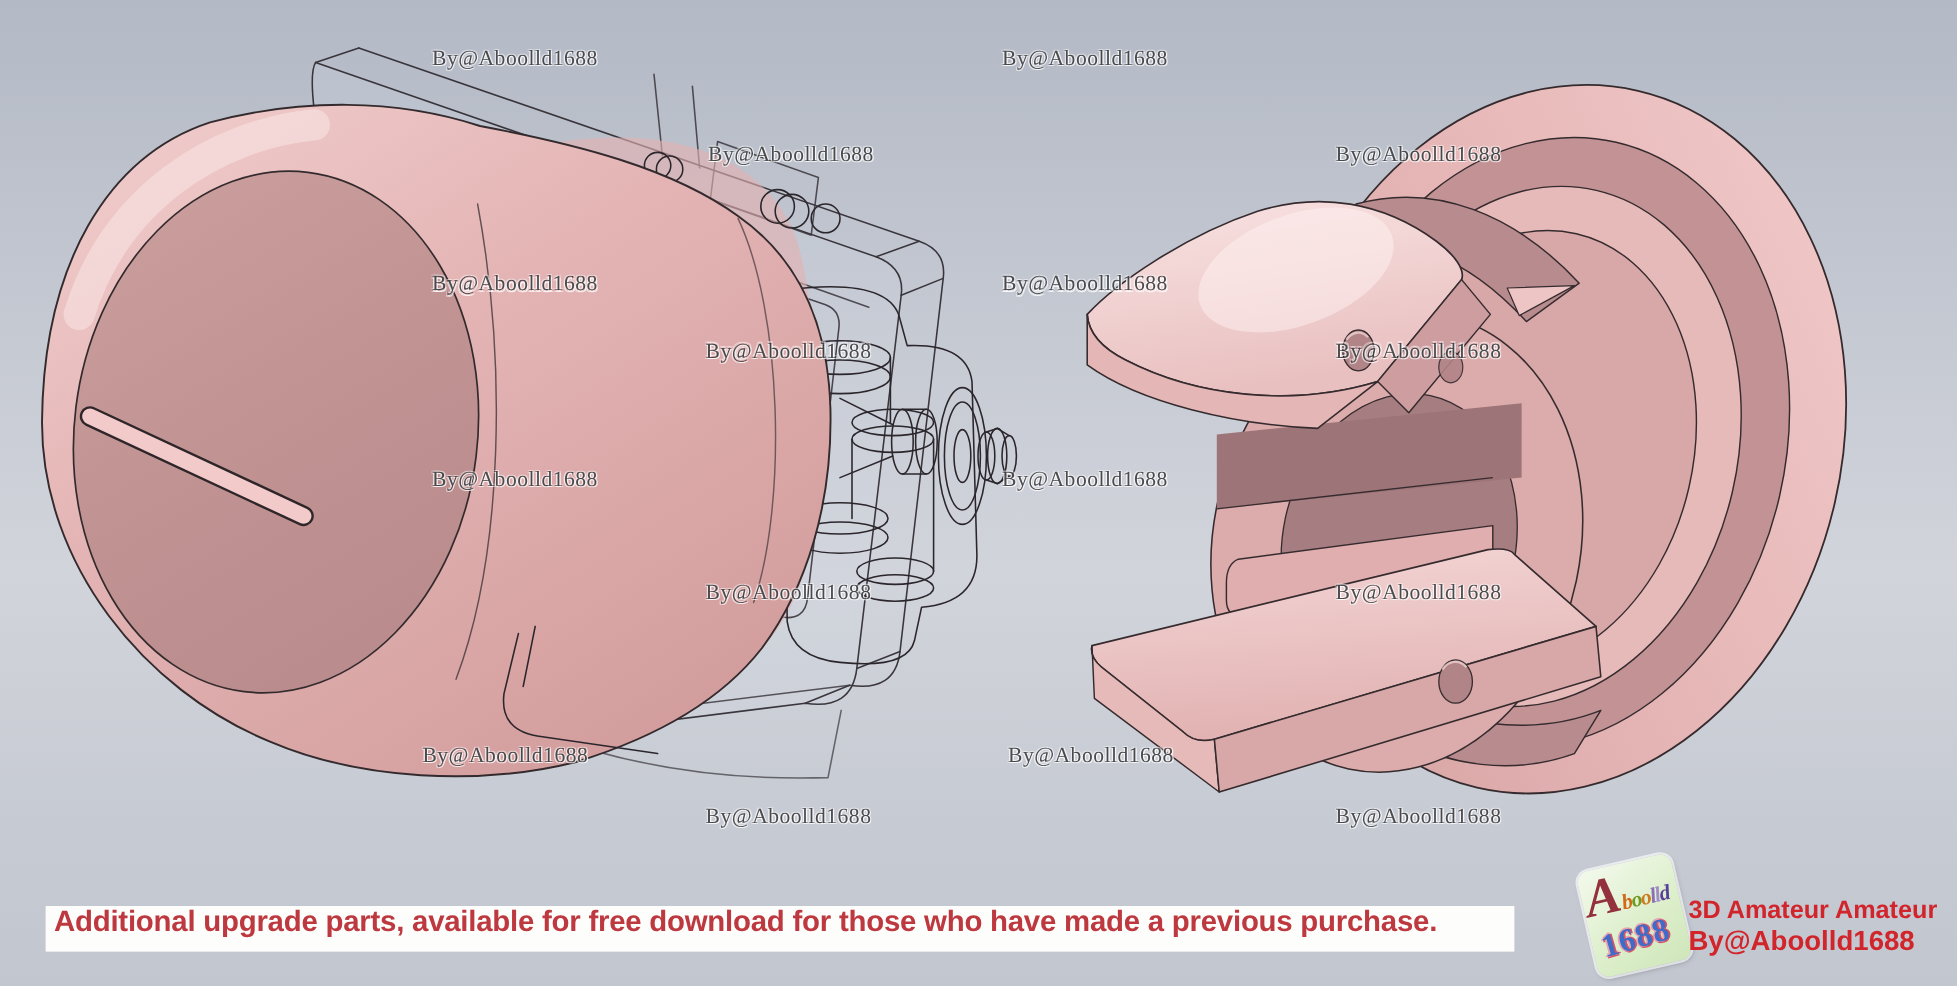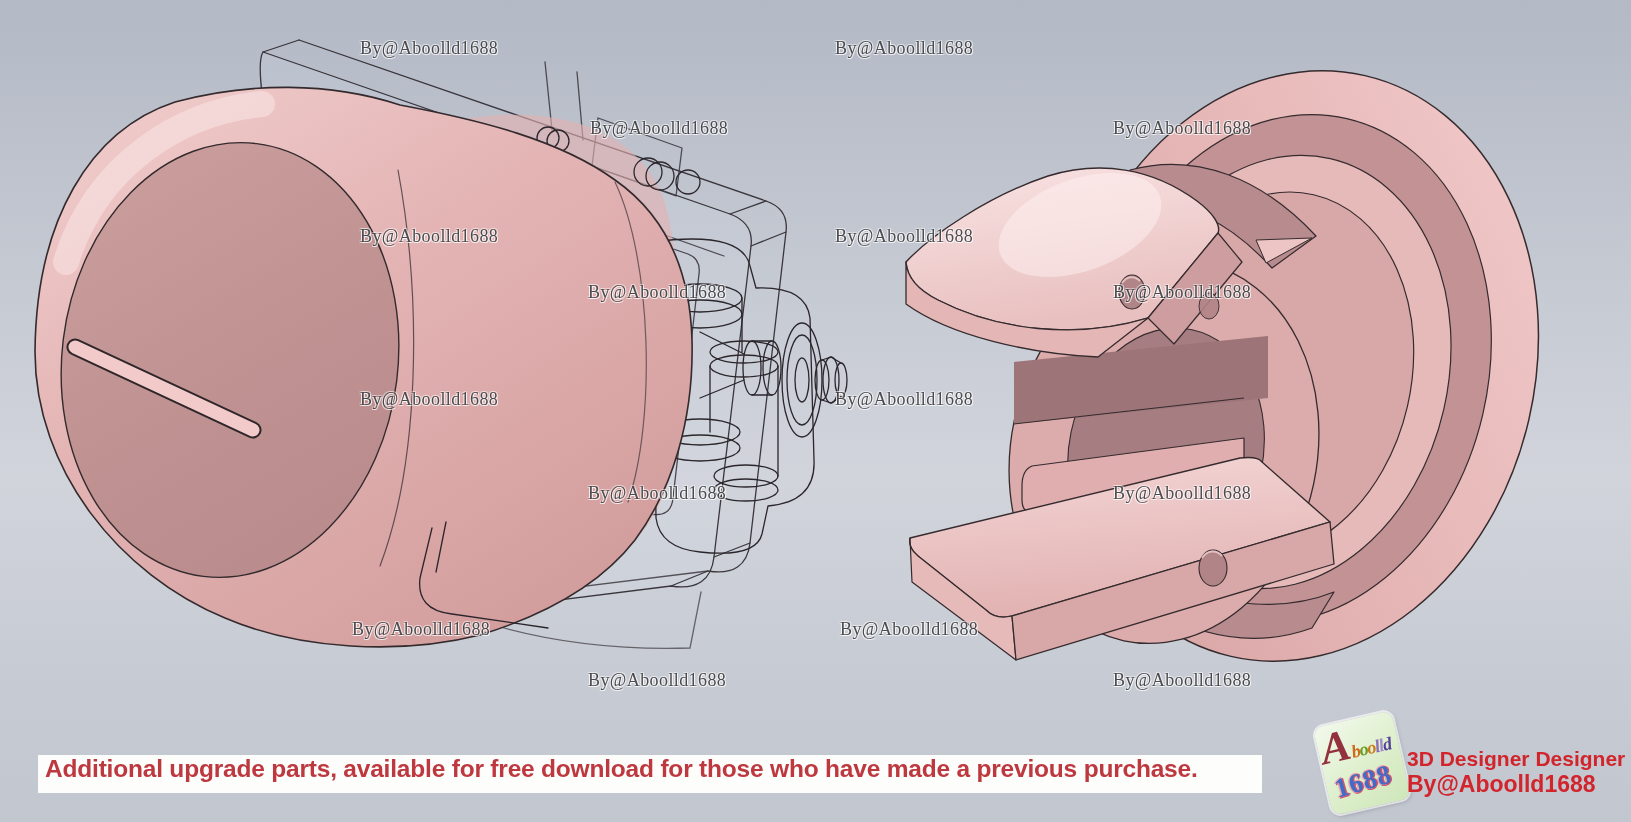--- a/index.html
+++ b/index.html
@@ -215,17 +215,17 @@
   </div>
 
   <div class="logo">
     <div class="logo-word">
       <span class="bigA" style="color: rgb(147, 49, 61);">A</span><span class="lt" style="color: rgb(208, 106, 26);">b</span><span class="lt" style="color: rgb(111, 154, 34);">o</span><span class="lt" style="color: rgb(205, 122, 30);">o</span><span class="lt" style="color: rgb(138, 111, 184);">l</span><span class="lt" style="color: rgb(160, 140, 200);">l</span><span class="lt" style="color: rgb(87, 64, 154);">d</span>
     </div>
     <div class="logo-num" style="color: rgb(62, 108, 200);">1688</div>
   </div>
 
   <div class="credit">
-    <div class="credit-line1" style="color: rgb(210, 36, 43);">3D Designer Designer</div>
+    <div class="credit-line1" style="color: rgb(210, 36, 43);">3D Amateur Amateur</div>
     <div class="credit-line2" style="color: rgb(210, 36, 43);">By@Aboolld1688</div>
   </div>
 
 </div>
 
 </body></html>

